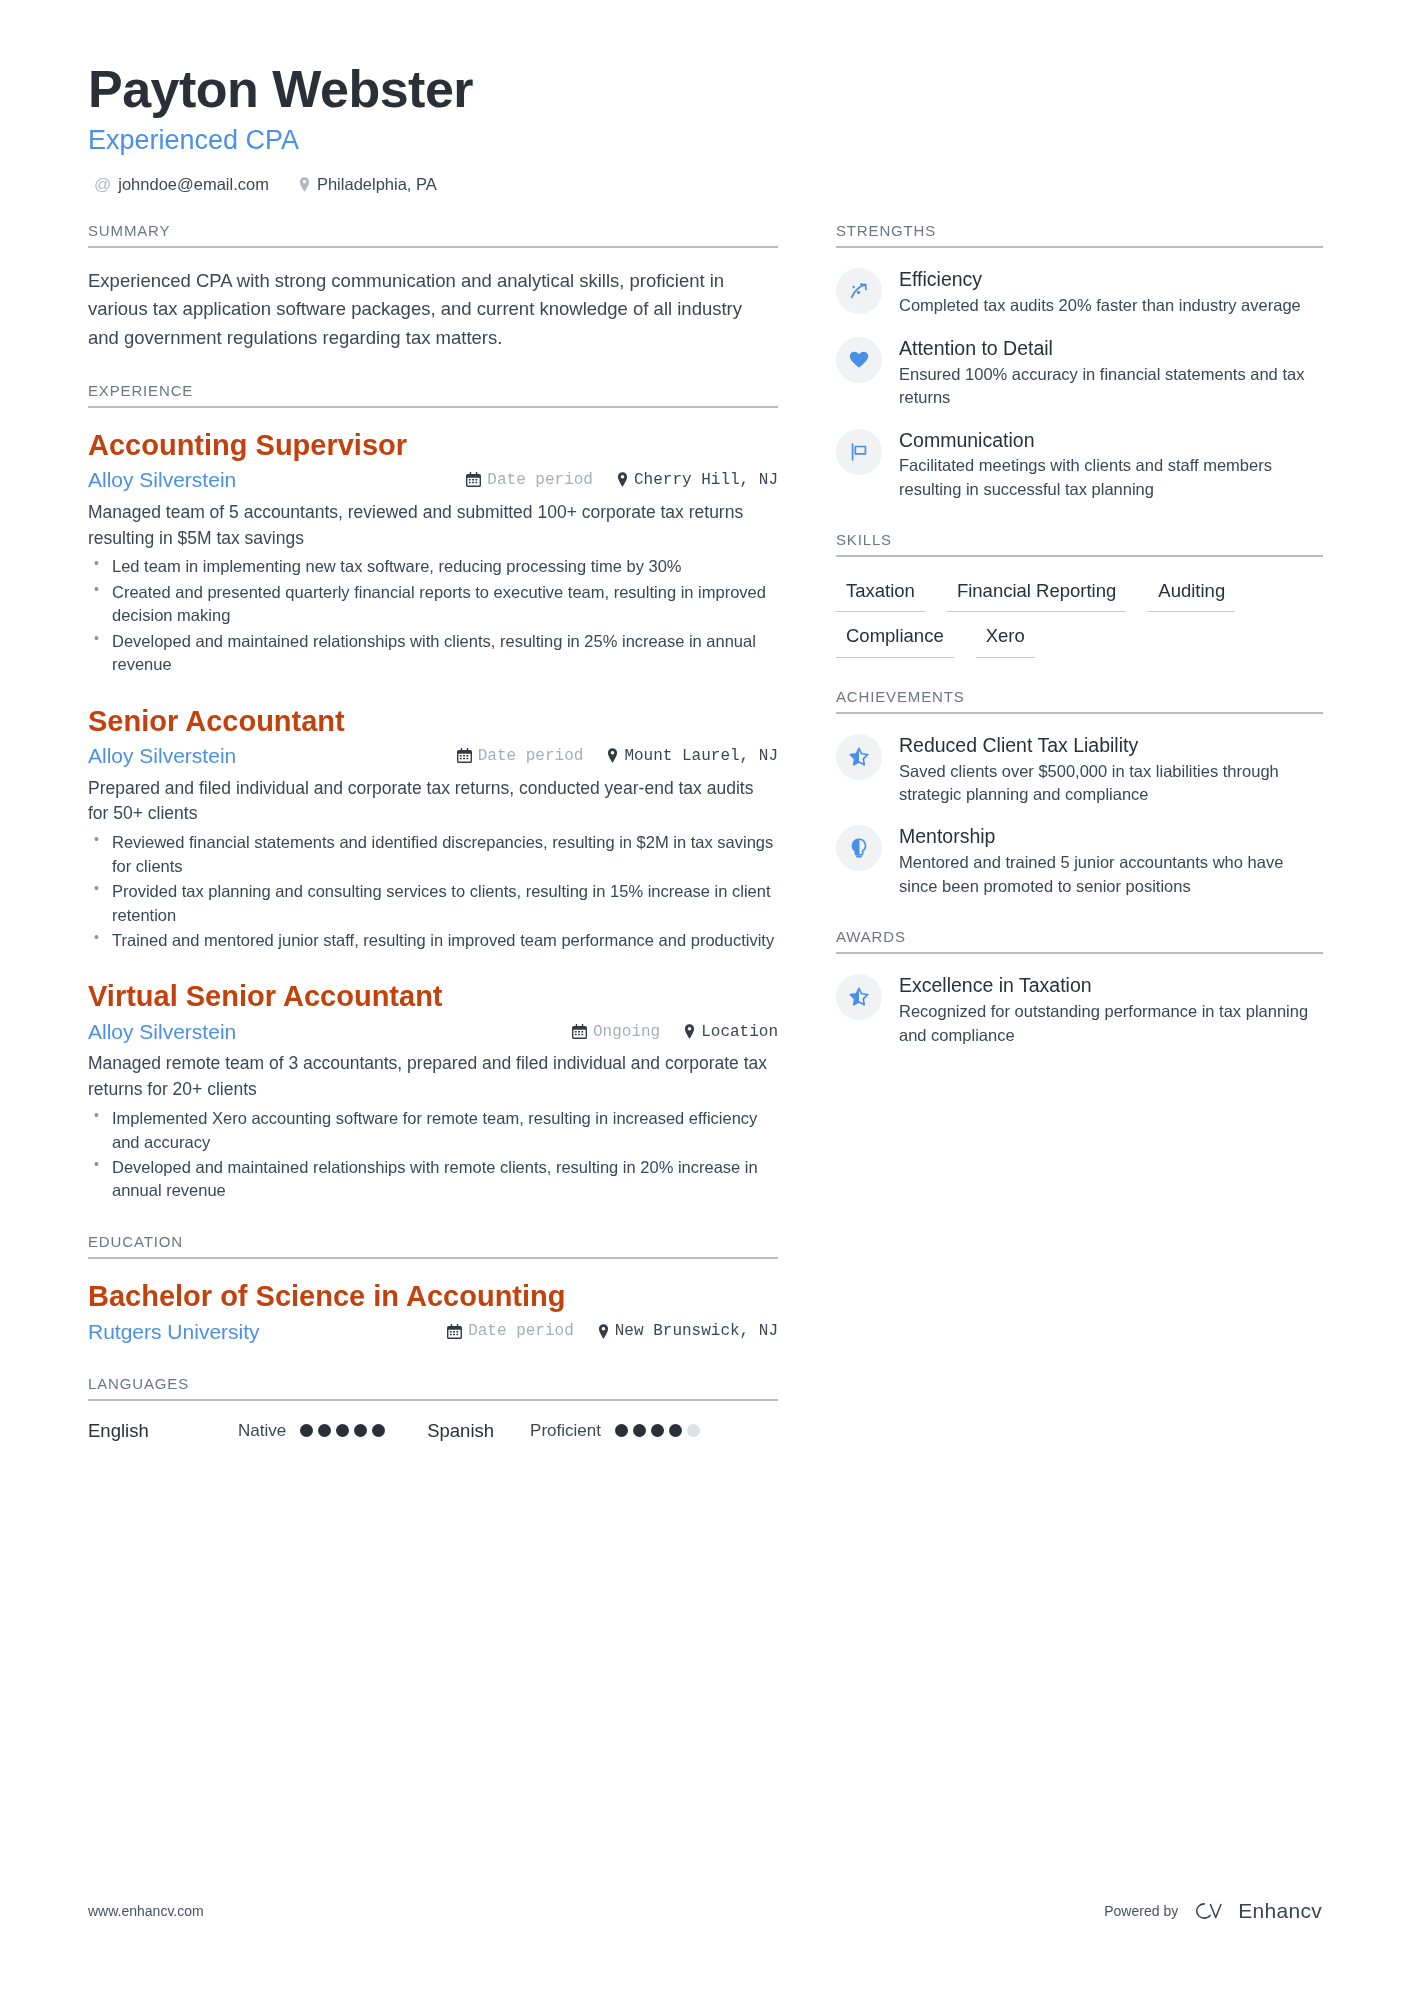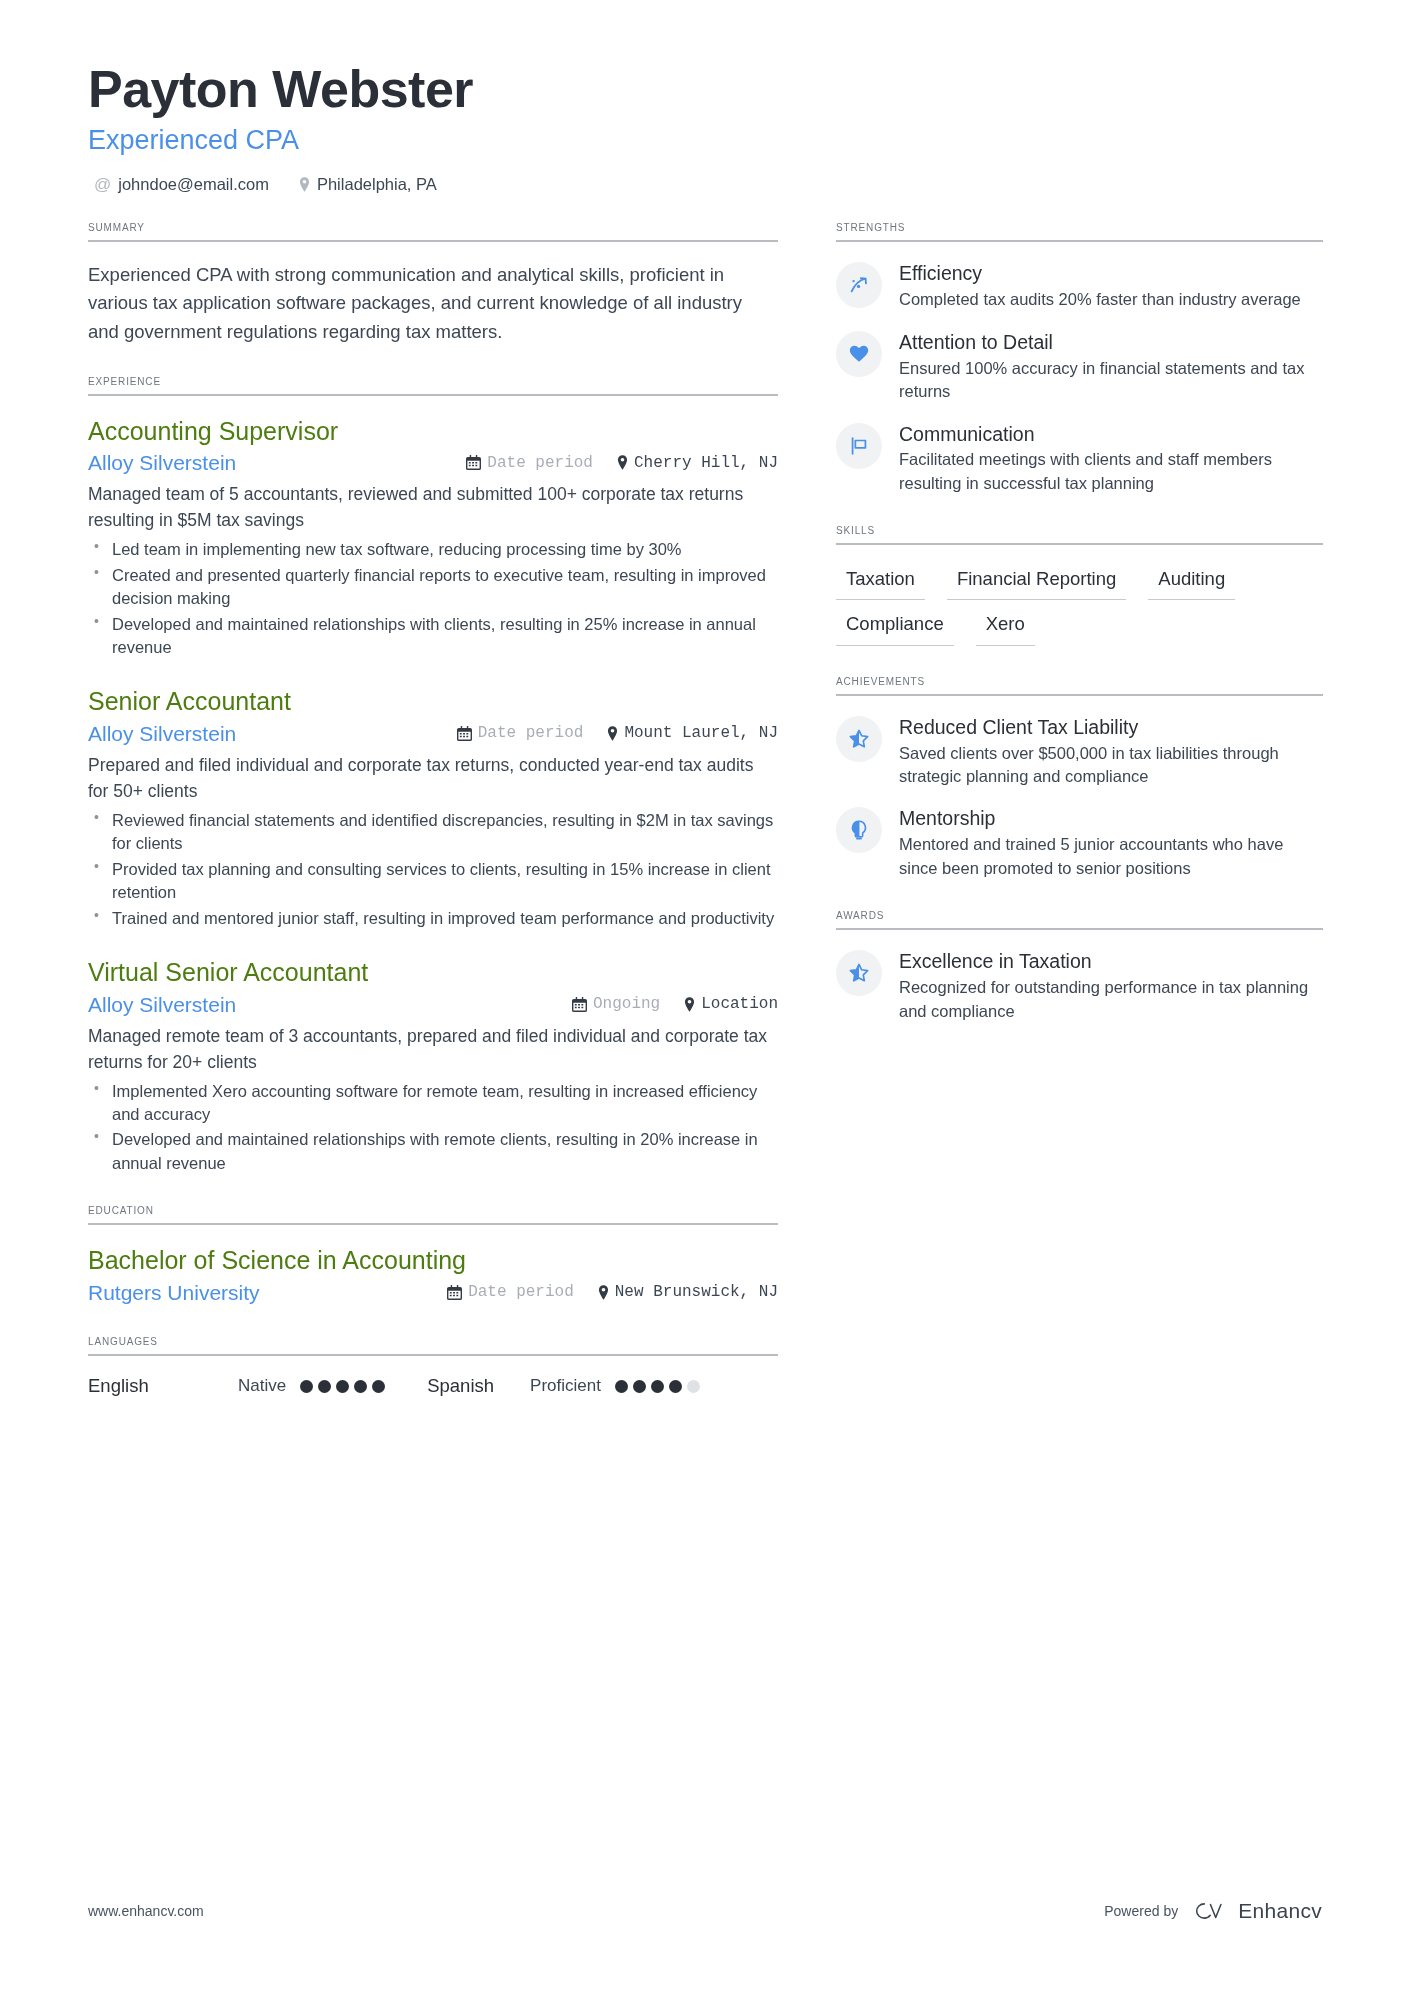--- a/index.html
+++ b/index.html
@@ -77,21 +77,21 @@
     display: flex;
     gap: 58px;
     margin-top: 28px;
     align-items: flex-start;
   }
 
   .col-left  { width: 690px; flex: none; }
   .col-right { width: 487px; flex: none; }
 
   .section-title {
-    font-size: 10px;
+    font-size: 15px;
     letter-spacing: 0.85px;
     color: #6f7680;
     text-transform: uppercase;
     padding-bottom: 7px;
     border-bottom: 2px solid #b9bcc0;
     font-weight: 400;
   }
 
   .section-body { padding-top: 19px; }
 
@@ -100,23 +100,23 @@
     font-size: 18.5px;
     line-height: 1.52;
     color: #3d4754;
   }
 
   
   .entry { margin-bottom: 26px; }
   .entry:last-child { margin-bottom: 0; }
 
   .entry-title {
-    font-size: 25px;
-    color: #4d7c0f;
-    font-weight: 400;
+    font-size: 29px;
+    color: #c2410c;
+    font-weight: 700;
     line-height: 1.3;
     margin-bottom: 2px;
   }
 
   .entry-meta {
     display: flex;
     align-items: baseline;
     margin-bottom: 6px;
   }
 

